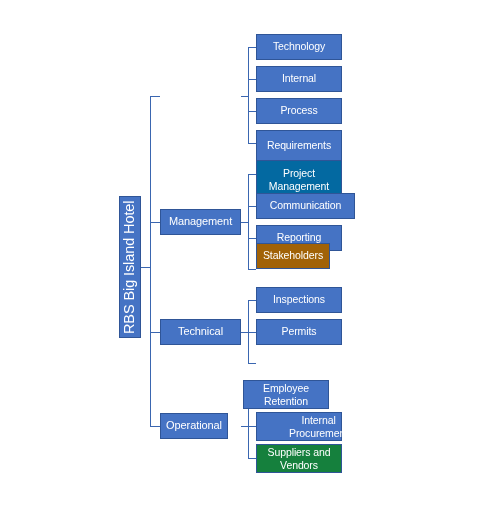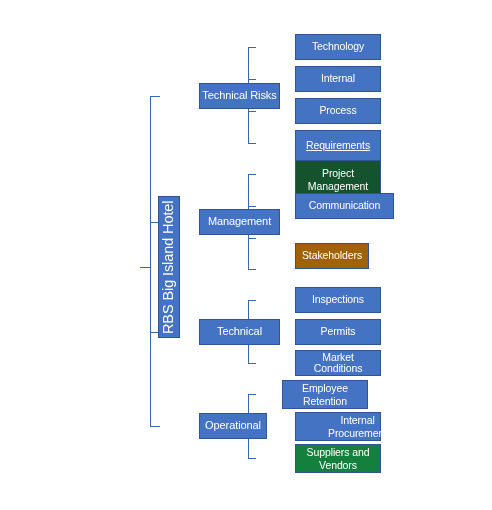--- a/index.html
+++ b/index.html
@@ -25,21 +25,20 @@
     border: 1px solid #2F5597;
     color: #ffffff;
     display: flex;
     align-items: center;
     justify-content: center;
     text-align: center;
     line-height: 1.08;
     letter-spacing: -0.1px;
     font-weight: 400;
     z-index: 3;
-    margin-left: 39px;
   }
   .node-l1 {
     font-size: 14.5px;
     writing-mode: vertical-rl;
     transform: rotate(180deg);
     padding: 2px 0;
   }
   .node-l2 {
     font-size: 11px;
   }
@@ -94,48 +93,47 @@
   <div class="conn conn-h" style="left: 248px; top: 363px; width: 8px; background: rgb(58, 102, 176);"></div>
 
   <div class="conn conn-h" style="left: 241px; top: 426px; width: 7px; background: rgb(58, 102, 176);"></div>
   <div class="conn conn-v" style="left: 248px; top: 394px; height: 65px; background: rgb(58, 102, 176);"></div>
   <div class="conn conn-h" style="left: 248px; top: 394px; width: 8px; background: rgb(58, 102, 176);"></div>
   <div class="conn conn-h" style="left: 248px; top: 426px; width: 8px; background: rgb(58, 102, 176);"></div>
   <div class="conn conn-h" style="left: 248px; top: 458px; width: 8px; background: rgb(58, 102, 176);"></div>
 
   <div class="node node-l1" style="left: 119px; top: 196px; width: 22px; height: 142px; background: rgb(69, 115, 196); border-color: rgb(47, 85, 151); color: rgb(255, 255, 255);">RBS Big Island Hotel</div>
 
-  <div class="node node-l2" style="left: 160px; top: 83px; width: 81px; height: 26px; background: rgb(69, 115, 196); border-color: rgb(47, 85, 151); color: rgb(255, 255, 255);">Technical Risks</div>
 
   <div class="node node-l2" style="left: 160px; top: 209px; width: 81px; height: 26px; background: rgb(69, 115, 196); border-color: rgb(47, 85, 151); color: rgb(255, 255, 255);">Management</div>
 
   <div class="node node-l2" style="left: 160px; top: 319px; width: 81px; height: 26px; background: rgb(69, 115, 196); border-color: rgb(47, 85, 151); color: rgb(255, 255, 255);">Technical</div>
 
   <div class="node node-l2" style="left: 160px; top: 413px; width: 68px; height: 26px; background: rgb(69, 115, 196); border-color: rgb(47, 85, 151); color: rgb(255, 255, 255);">Operational</div>
 
   <div class="node node-l3" style="left: 256px; top: 34px; width: 86px; height: 26px; background: rgb(69, 115, 196); border-color: rgb(47, 85, 151); color: rgb(255, 255, 255);">Technology</div>
 
   <div class="node node-l3" style="left: 256px; top: 66px; width: 86px; height: 26px; background: rgb(69, 115, 196); border-color: rgb(47, 85, 151); color: rgb(255, 255, 255);">Internal</div>
 
   <div class="node node-l3" style="left: 256px; top: 98px; width: 86px; height: 26px; background: rgb(69, 115, 196); border-color: rgb(47, 85, 151); color: rgb(255, 255, 255);">Process</div>
 
-  <div class="node node-l3" style="left: 256px; top: 130px; width: 86px; height: 32px; background: rgb(69, 115, 196); border-color: rgb(47, 85, 151); color: rgb(255, 255, 255); text-decoration: underline;">Requirements</div>
+  <div class="node node-l3" style="left: 256px; top: 130px; width: 86px; height: 32px; background: rgb(69, 115, 196); border-color: rgb(47, 85, 151); color: rgb(255, 255, 255);">Requirements</div>
 
-  <div class="node node-l3 two-line" style="left: 256px; top: 160px; width: 86px; height: 39px; background: #14532d; border-color: rgb(47, 85, 151); color: rgb(255, 255, 255);">Project Management</div>
+  <div class="node node-l3 two-line" style="left: 256px; top: 160px; width: 86px; height: 39px; background: #0369a1; border-color: rgb(47, 85, 151); color: rgb(255, 255, 255);">Project Management</div>
 
   <div class="node node-l3" style="left: 256px; top: 193px; width: 99px; height: 26px; background: rgb(69, 115, 196); border-color: rgb(47, 85, 151); color: rgb(255, 255, 255);">Communication</div>
 
+  <div class="node node-l3" style="left: 256px; top: 225px; width: 86px; height: 26px; background: rgb(69, 115, 196); border-color: rgb(47, 85, 151); color: rgb(255, 255, 255);">Reporting</div>
 
   <div class="node node-l3" style="left: 256px; top: 243px; width: 74px; height: 26px; background: #a16207; border-color: rgb(47, 85, 151); color: rgb(255, 255, 255);">Stakeholders</div>
 
   <div class="node node-l3" style="left: 256px; top: 287px; width: 86px; height: 26px; background: rgb(69, 115, 196); border-color: rgb(47, 85, 151); color: rgb(255, 255, 255);">Inspections</div>
 
   <div class="node node-l3" style="left: 256px; top: 319px; width: 86px; height: 26px; background: rgb(69, 115, 196); border-color: rgb(47, 85, 151); color: rgb(255, 255, 255);">Permits</div>
 
-  <div class="node node-l3" style="left: 256px; top: 350px; width: 86px; height: 26px; background: rgb(69, 115, 196); border-color: rgb(47, 85, 151); color: rgb(255, 255, 255);">Market Conditions</div>
 
   <div class="node node-l3 two-line" style="left: 243px; top: 380px; width: 86px; height: 29px; background: rgb(69, 115, 196); border-color: rgb(47, 85, 151); color: rgb(255, 255, 255);">Employee Retention</div>
 
   <div class="node node-l3 two-line" style="left: 256px; top: 412px; width: 86px; height: 29px; background: rgb(69, 115, 196); border-color: rgb(47, 85, 151); color: rgb(255, 255, 255); padding-left: 40px;">Internal Procurement</div>
 
   <div class="node node-l3 two-line" style="left: 256px; top: 444px; width: 86px; height: 29px; background: #15803d; border-color: rgb(47, 85, 151); color: rgb(255, 255, 255);">Suppliers and Vendors</div>
 
 </div>
 
 </body></html>

